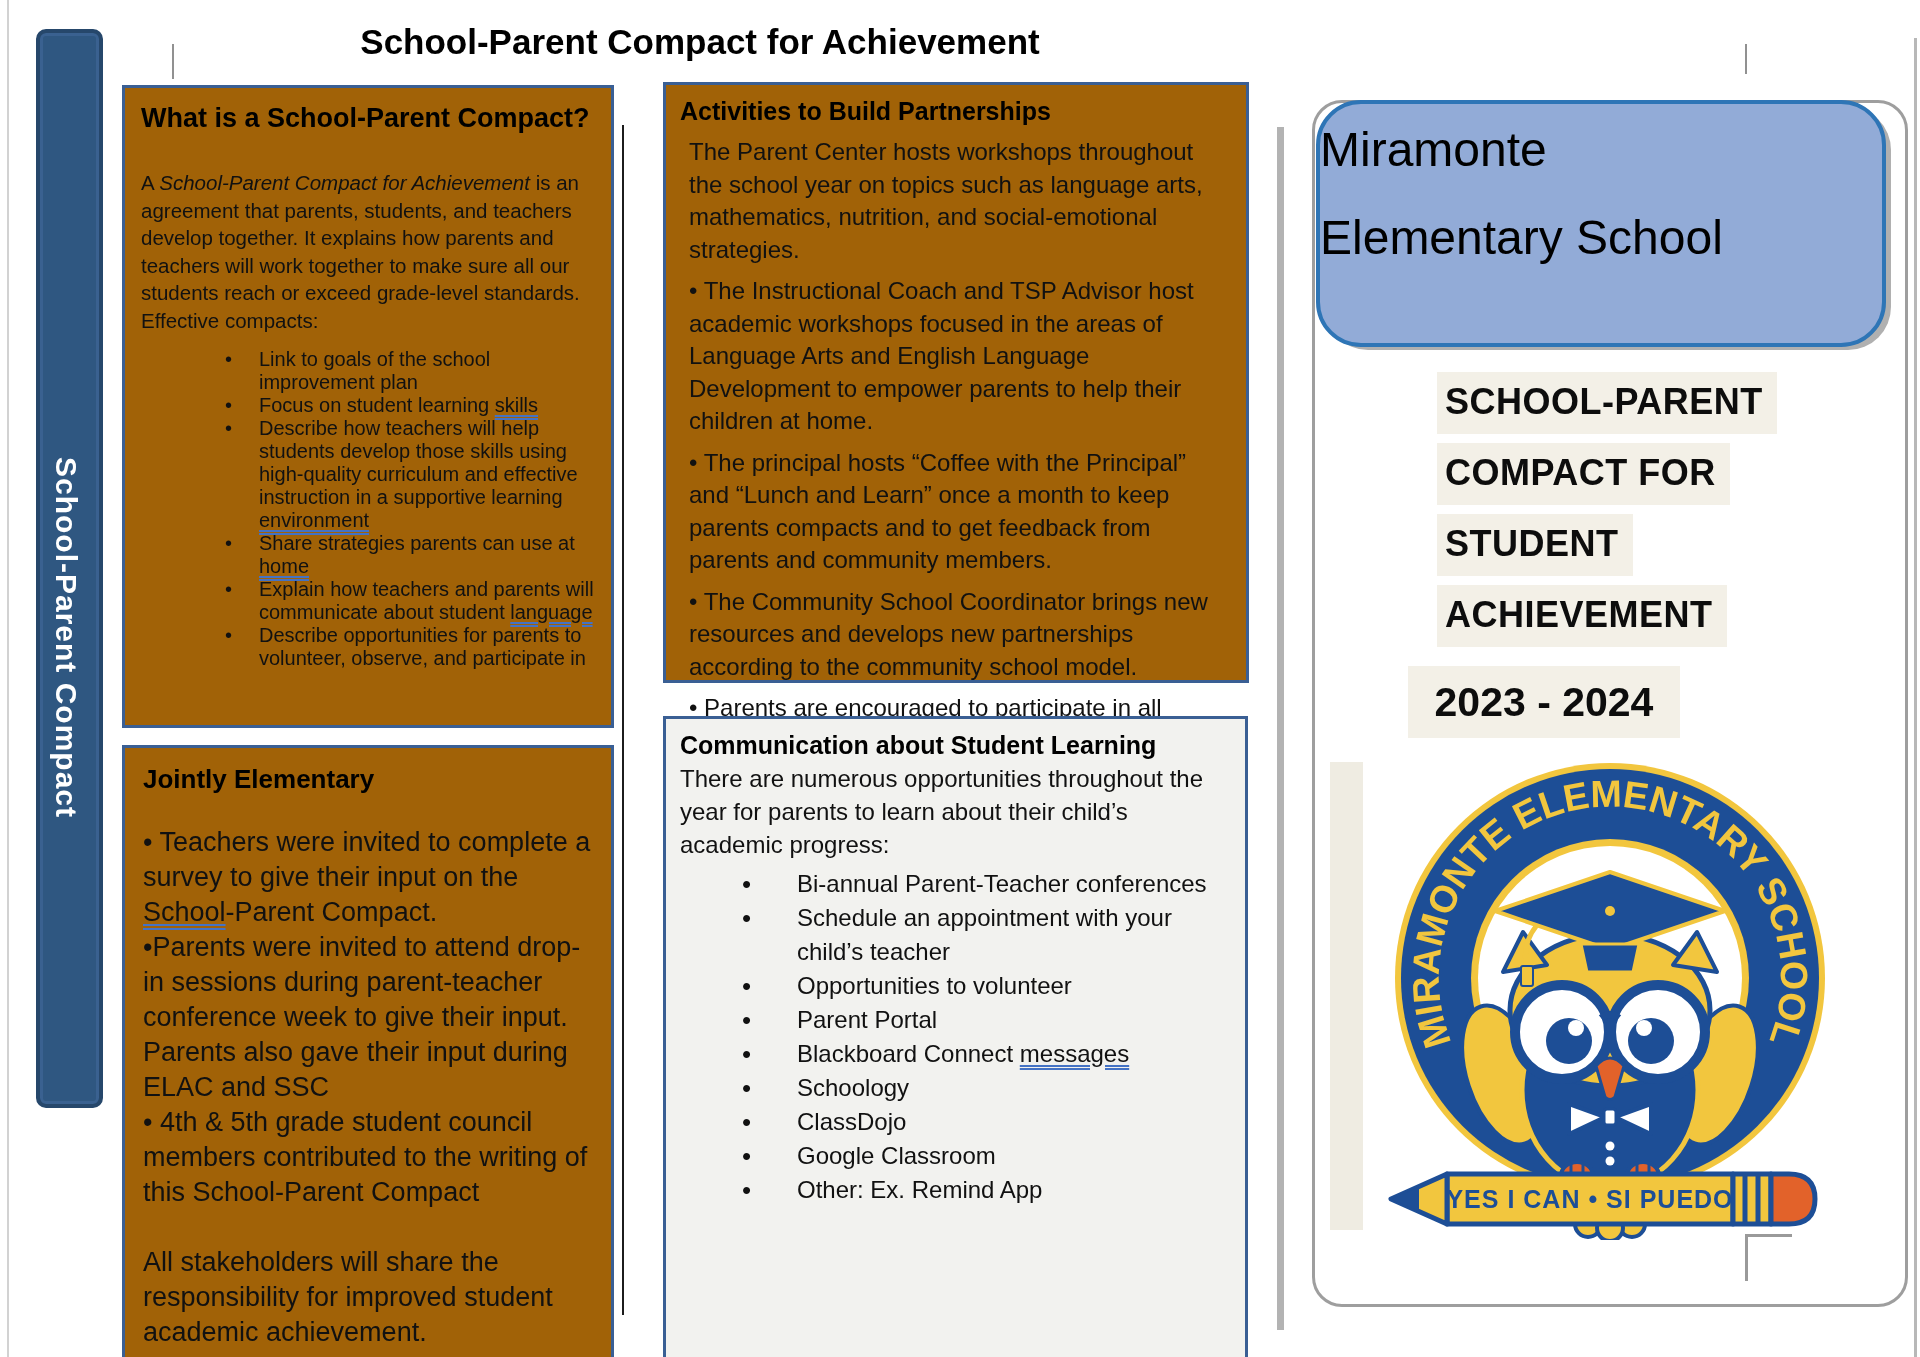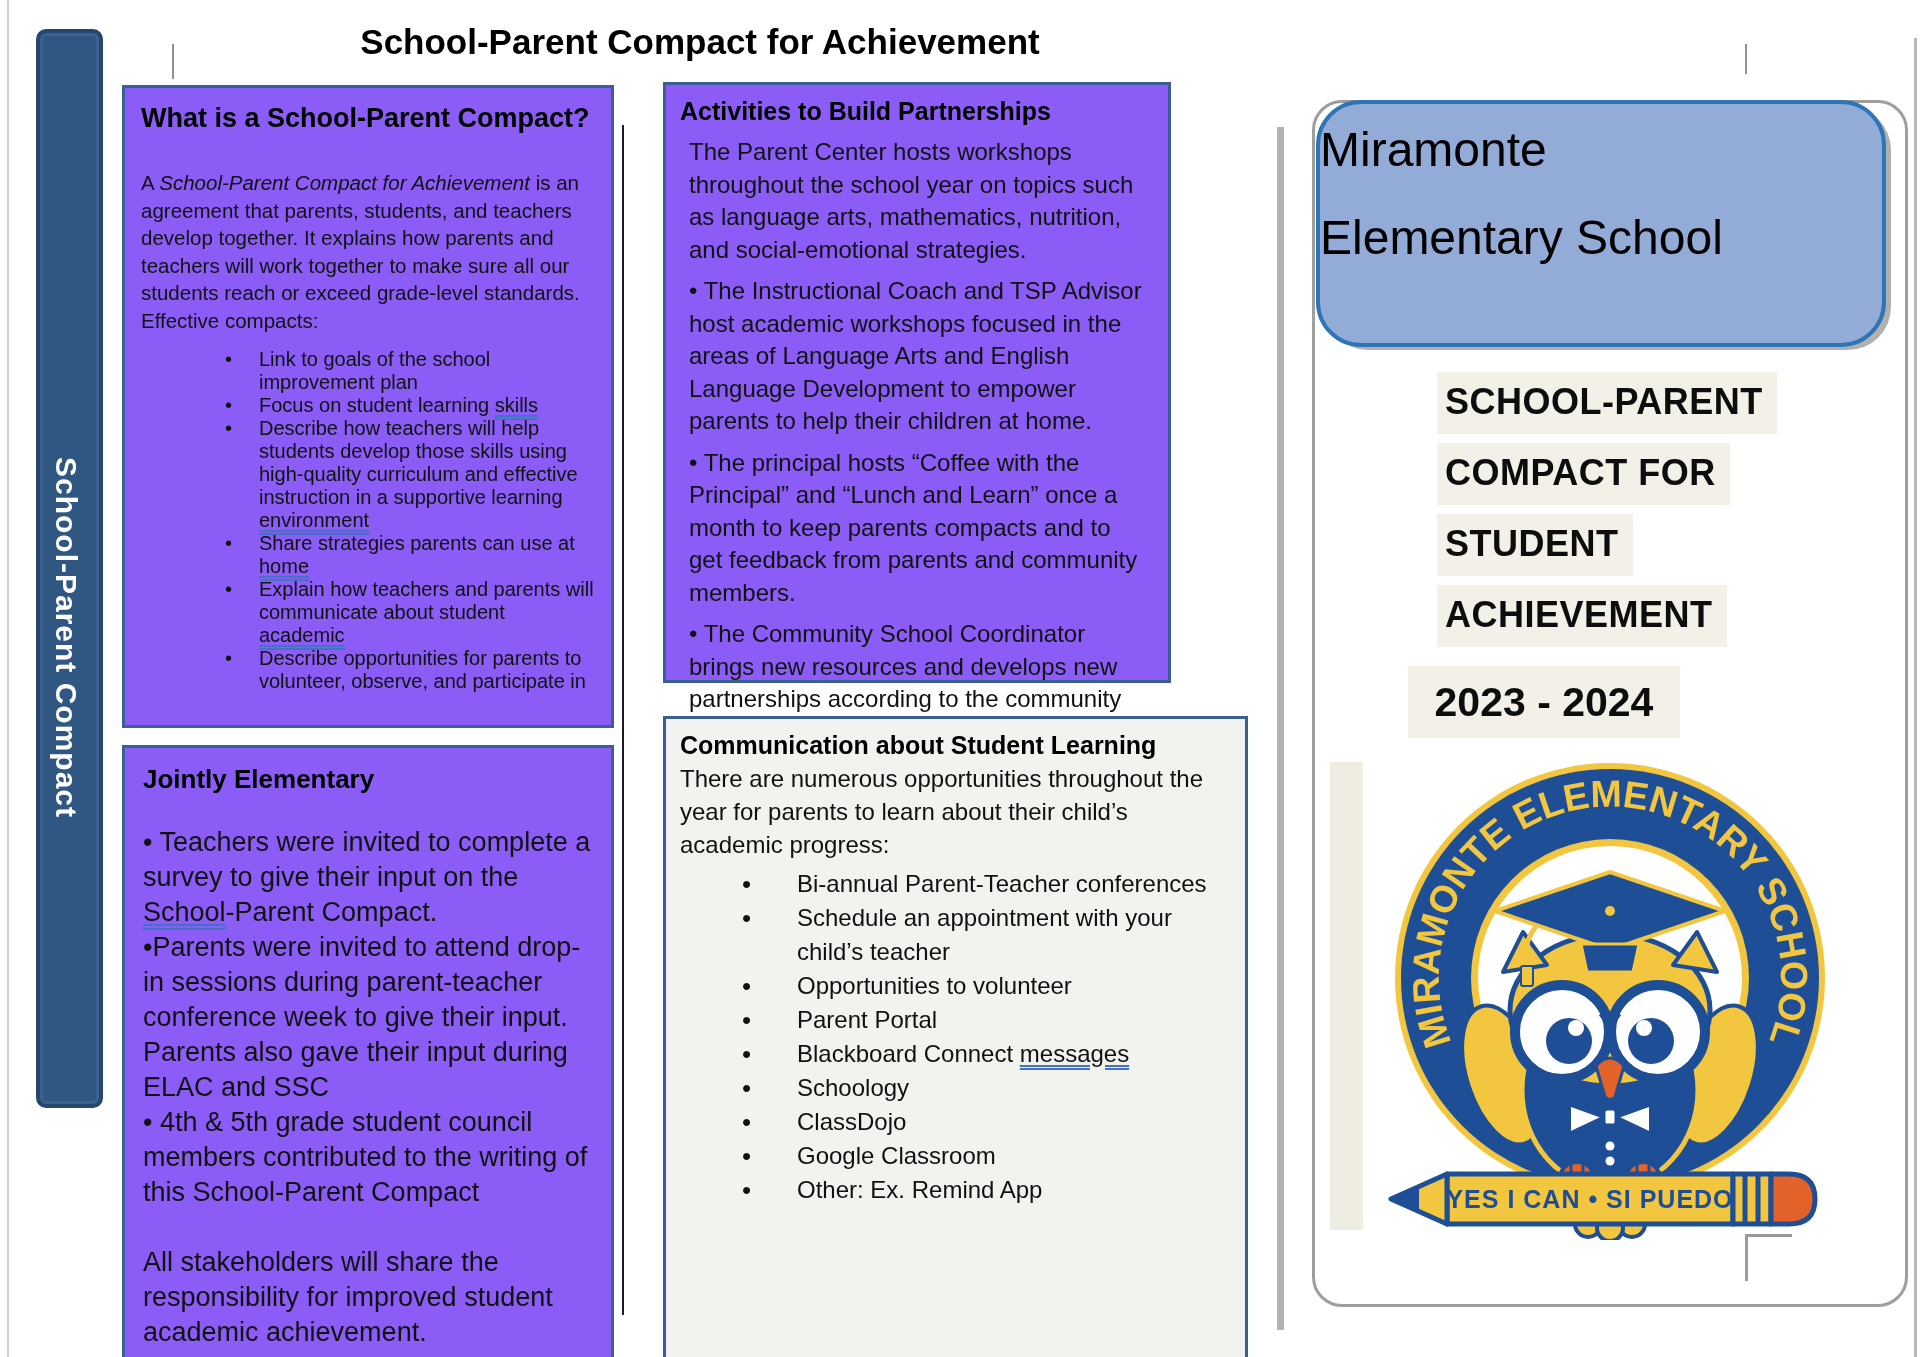--- a/index.html
+++ b/index.html
@@ -19,40 +19,40 @@
   
   .sidebar{left:36px;top:29px;width:59px;height:1071px;background:#2f5781;border:4px solid #26476b;
            border-radius:10px;box-shadow:inset 0 0 0 3px #3a6190;}
   .sidebar .vtext{position:absolute;left:9px;top:424px;writing-mode:vertical-rl;
            color:#fff;font-weight:bold;font-size:30px;letter-spacing:1px;white-space:nowrap;}
 
   
   .page-title{left:130px;top:22px;width:1140px;text-align:center;font-size:35px;font-weight:bold;color:#000;}
 
   
-  .box{position:absolute;border:3px solid #3a5f94;background:#8b5cf6;box-sizing:border-box;}
+  .box{position:absolute;border:3px solid #3a5f94;background:#a16207;box-sizing:border-box;}
   .box h3{margin:0;color:#000;}
 
   
   #box-what{left:122px;top:85px;width:492px;height:643px;padding:14px 16px;}
   #box-what h3{font-size:27px;line-height:33px;margin-bottom:34px;}
   #box-what .body{font-size:20.5px;line-height:27.5px;}
   #box-what .it{font-style:italic;}
   #box-what ul{margin:14px 0 0 78px;padding:0;list-style:none;}
   #box-what li{position:relative;padding-left:40px;font-size:20px;line-height:23px;}
   #box-what li::before{content:"•";position:absolute;left:6px;}
 
   
   #box-jointly{left:122px;top:745px;width:492px;height:615px;padding:16px 18px;}
   #box-jointly h3{font-size:26px;margin-bottom:30px;}
   #box-jointly p{margin:0;font-size:27px;line-height:35px;}
   #box-jointly p:last-child{margin-top:35px;}
 
   
-  #box-activities{left:663px;top:82px;width:508px;height:601px;padding:10px 14px;}
+  #box-activities{left:663px;top:82px;width:586px;height:601px;padding:10px 14px;}
   #box-activities h3{font-size:25px;line-height:32px;}
   #box-activities p{margin:9px;font-size:24px;line-height:32.5px;}
 
   
   #box-comm{left:663px;top:716px;width:585px;height:648px;padding:10px 14px;background:#f2f2ef;}
   #box-comm h3{font-size:25px;line-height:33px;}
   #box-comm .intro{font-size:24px;line-height:33px;}
   #box-comm ul{margin:6px 0 0 62px;padding:0;list-style:none;}
   #box-comm li{position:relative;padding-left:55px;font-size:24px;line-height:34px;}
   #box-comm li::before{content:"•";position:absolute;left:0;font-size:26px;}
@@ -100,21 +100,21 @@
     <h3>What is a School-Parent Compact?</h3>
     <div class="body">
       <span>A </span><span class="it">School-Parent Compact for Achievement</span><span> is an agreement that parents, students, and teachers develop together. It explains how parents and teachers will work together to make sure all our students reach or exceed grade-level standards.</span>
       <div>Effective compacts:</div>
     </div>
     <ul>
         <li>Link to goals of the school improvement plan</li>
         <li>Focus on student learning <span class="u">skills</span></li>
         <li>Describe how teachers will help students develop those skills using high-quality curriculum and effective instruction in a supportive learning <span class="u">environment</span></li>
         <li>Share strategies parents can use at <span class="u">home</span></li>
-        <li>Explain how teachers and parents will communicate about student <span class="u">academic</span></li>
+        <li>Explain how teachers and parents will communicate about student <span class="u">language</span></li>
         <li>Describe opportunities for parents to volunteer, observe, and participate in</li>
       </ul>
   </section>
 
   <section class="box" id="box-jointly">
     <h3>Jointly Elementary</h3>
     <div>
         <p> • Teachers were invited to complete a survey to give their input on the <span class="u">School</span>-Parent Compact.</p>
         <p> •Parents were invited to attend drop-in sessions during parent-teacher conference week to give their input. Parents also gave their input during ELAC and SSC</p>
         <p> • 4th &amp; 5th grade student council members contributed to the writing of this School-Parent Compact</p>

